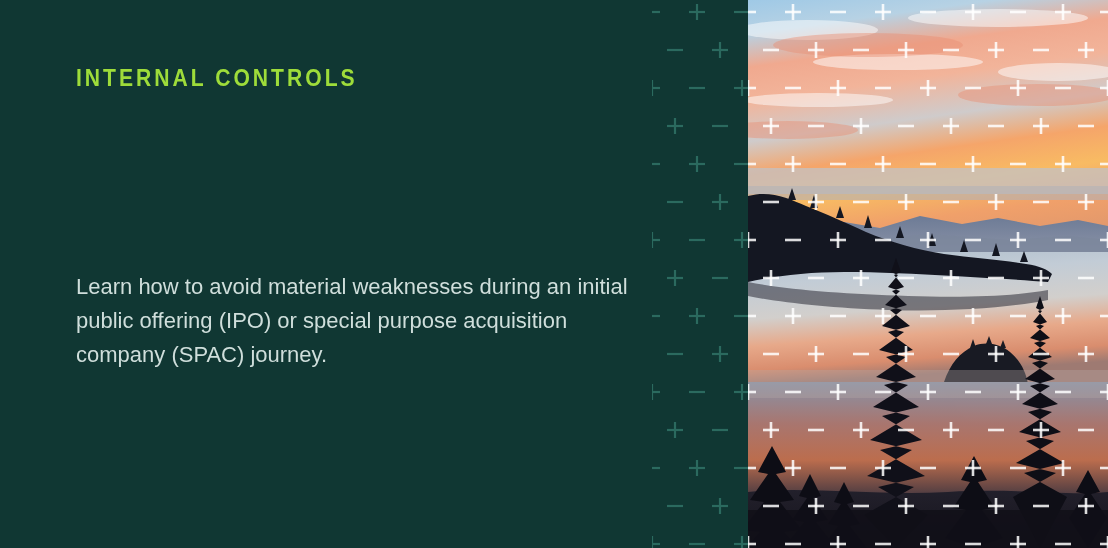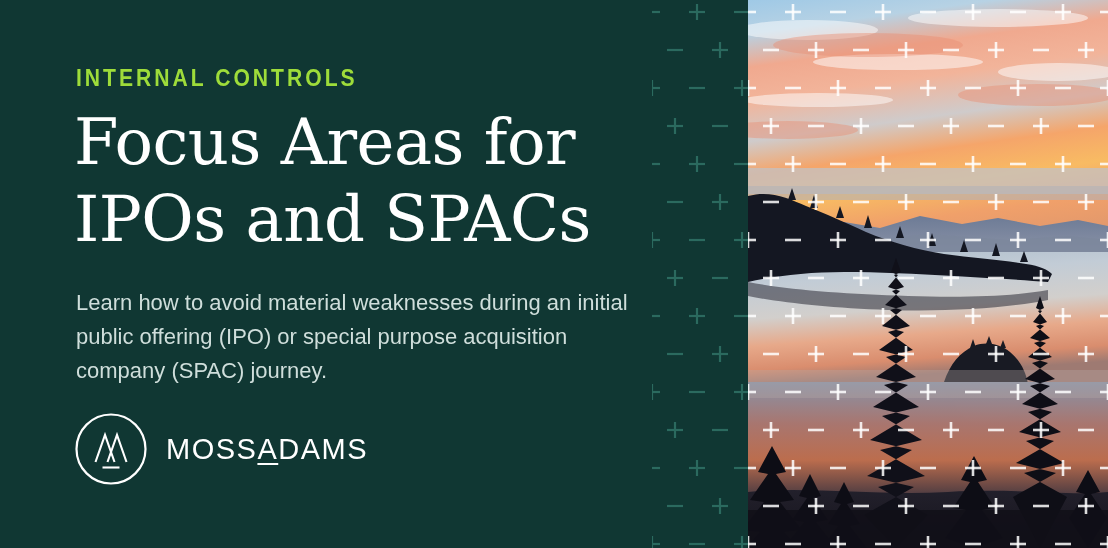--- a/index.html
+++ b/index.html
@@ -79,21 +79,21 @@
     font-size: 64px;
     line-height: 77px;
     font-weight: normal;
     color: #ffffff;
     letter-spacing: -0.5px;
     margin: 0;
   }
   .headline .ln { display: block; }
   .subhead {
     position: absolute;
-    left: 76px; top: 286px;
+    left: 76px; top: 270px;
     width: 560px;
     font-size: 22px;
     line-height: 34px;
     color: #cfdedb;
     font-family: "Liberation Sans", sans-serif;
     margin: 0;
   }
 
   
   .logo {
@@ -1194,38 +1194,18 @@
       <div class="sym" style="left: 360px; top: 544px;">
         <svg viewBox="0 0 22 22">
           <line x1="11" y1="3" x2="11" y2="19"></line>
           <line x1="3" y1="11" x2="19" y2="11"></line>
         </svg>
       </div>
     </div>
 
   <div class="eyebrow">INTERNAL CONTROLS</div>
 
-  <h1 class="headline">
-    <span class="ln">Focus Areas for</span>
-    <span class="ln">IPOs and SPACs</span>
-  </h1>
 
   <p class="subhead">Learn how to avoid material weaknesses during an initial public offering (IPO) or special purpose acquisition company (SPAC) journey.</p>
 
-  <div class="logo">
-    <svg class="logo-mark" viewBox="0 0 74 74">
-      <circle cx="37" cy="37" r="34.5" fill="none" stroke="#ffffff" stroke-width="2.2"></circle>
-
-      <path d="M21.5,50 L31,23 L40.5,50" fill="none" stroke="#ffffff" stroke-width="2.1" stroke-linejoin="miter"></path>
-
-      <path d="M33.5,50 L43,23 L52.5,50" fill="none" stroke="#ffffff" stroke-width="2.1" stroke-linejoin="miter"></path>
-
-      <line x1="28.5" y1="55.5" x2="45.5" y2="55.5" stroke="#ffffff" stroke-width="2.1"></line>
-    </svg>
-    <div class="logo-word">
-      <span>MOSS</span>
-        <span class="u">A</span>
-        <span>DAMS</span>
-    </div>
-  </div>
 
 
 </div>
 
 </body></html>

